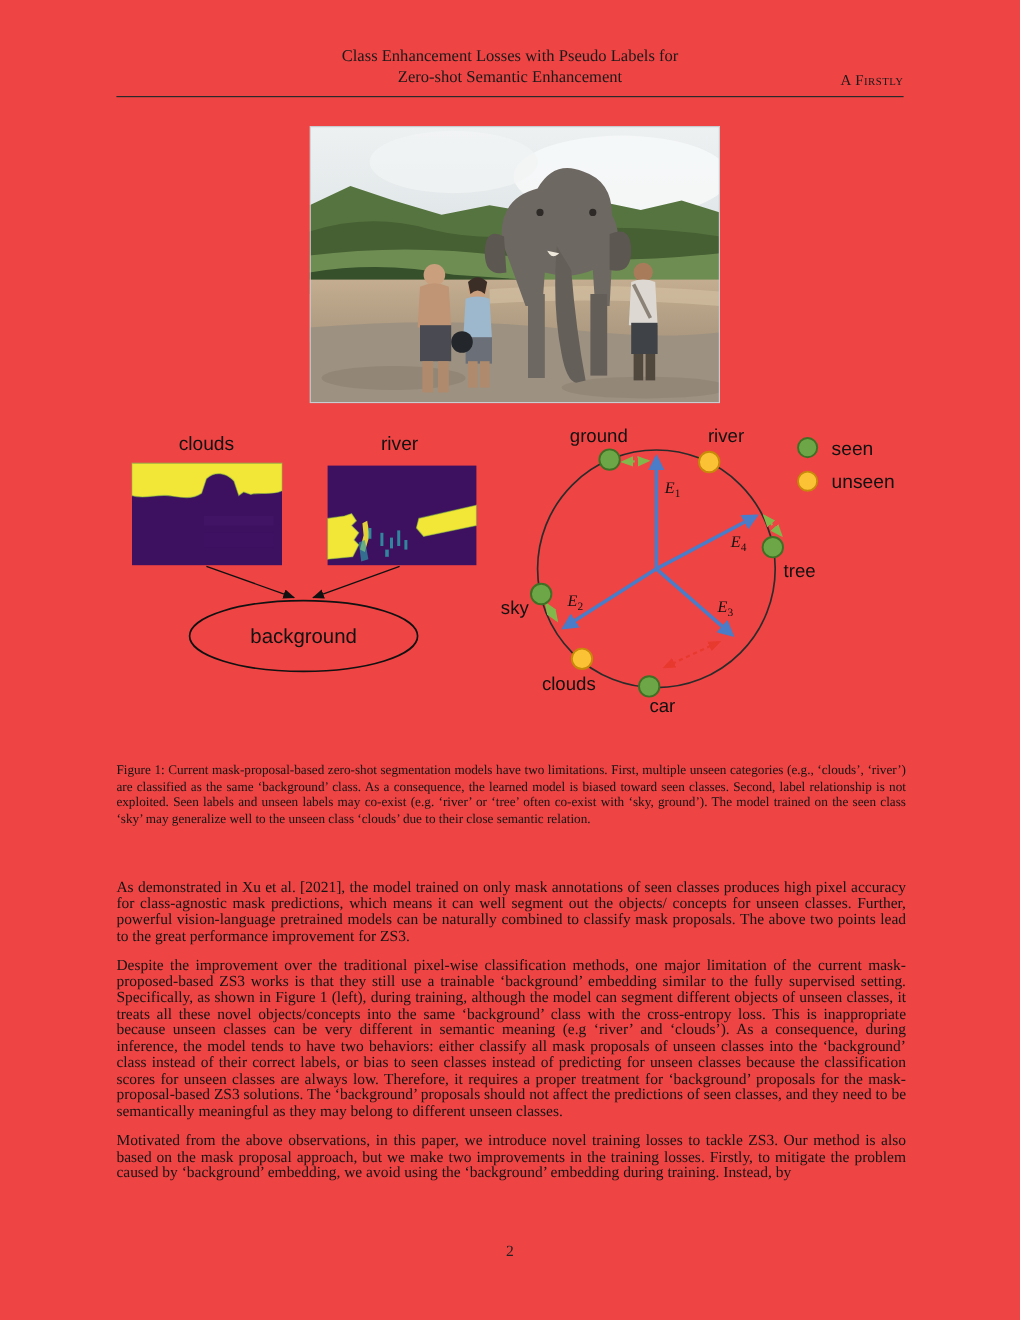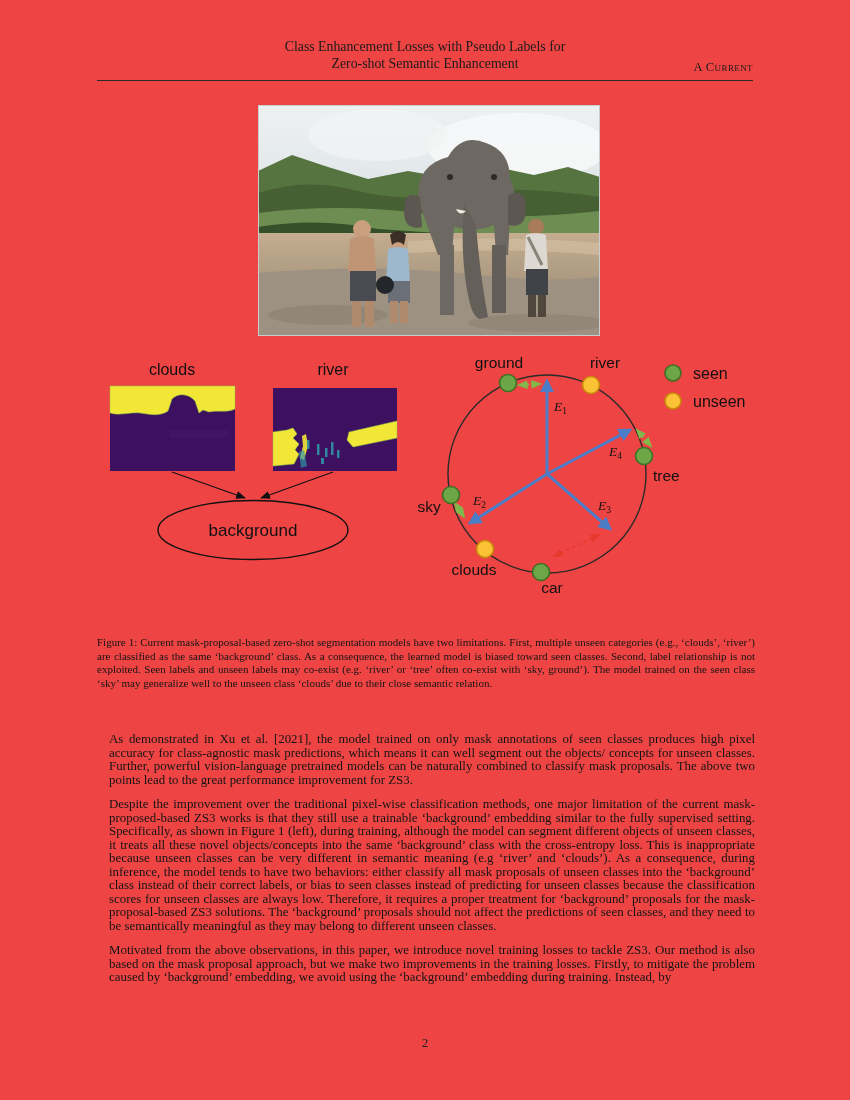--- a/index.html
+++ b/index.html
@@ -17,37 +17,37 @@
   .photo{position:absolute;left:258px;top:105px;width:342px;height:231px;}
 
   
   .figsvg{position:absolute;left:95px;top:353px;width:660px;height:252px;}
 
   
   .caption{position:absolute;left:97px;top:636px;width:658px;font-size:11px;
            line-height:13.5px;text-align:justify;color:#141414;}
   .bodytext{position:absolute;left:97px;top:733px;width:658px;font-size:12.9px;
             line-height:13.5px;text-align:justify;color:#141414;}
-  .bodytext p{margin:0 0 11px 12px;}
+  .bodytext p{margin:0 0 11px 0;}
   .pagenum{position:absolute;top:1035px;left:0;width:850px;text-align:center;
            font-size:13px;color:#222;}
 
   .sans{font-family:"Liberation Sans",sans-serif;}
   text{user-select:none;}
 </style>
 </head>
 <body>
 
 <div class="page">
 
   <div class="hdr-title">
     <div>Class Enhancement Losses with Pseudo Labels for</div>
     <div>Zero-shot Semantic Enhancement</div>
   </div>
-  <div class="hdr-preprint">A Current</div>
+  <div class="hdr-preprint">A Firstly</div>
   <div class="hdr-rule"></div>
 
   <svg class="photo" viewBox="0 0 342 231">
     <defs>
       <linearGradient id="skyg" x1="0" y1="0" x2="0" y2="1">
         <stop offset="0" stop-color="#eef1f2"></stop>
           <stop offset="1" stop-color="#c7d2d6"></stop>
       </linearGradient>
       <linearGradient id="riverg" x1="0" y1="0" x2="0" y2="1">
         <stop offset="0" stop-color="#c4ad90"></stop>

